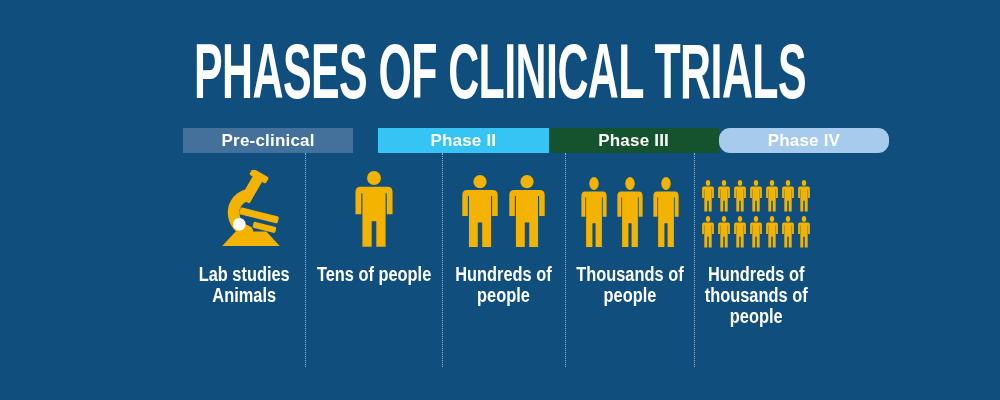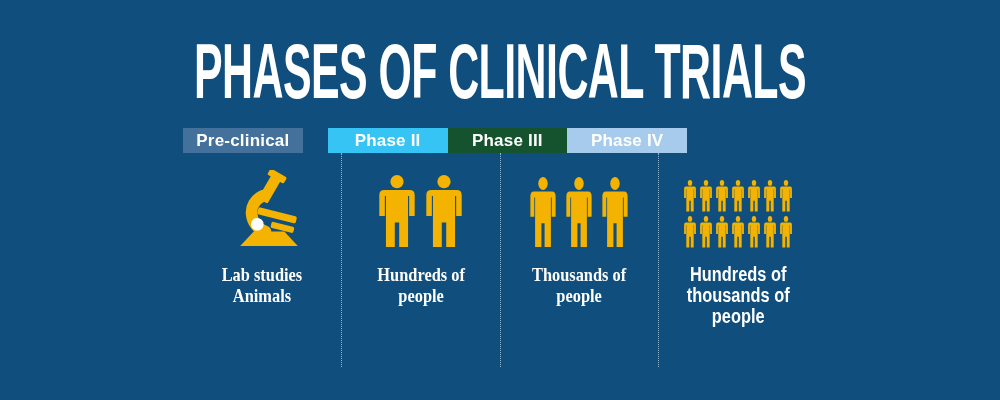--- a/index.html
+++ b/index.html
@@ -13,38 +13,38 @@
 
   
   .title-svg{position:absolute;left:183px;top:28px;width:634px;height:80px;}
   .title-svg text{
     fill:#ffffff;font-family:"Liberation Sans",sans-serif;
     font-weight:700;font-size:78px;letter-spacing:-1px;
   }
 
   
   .band{
-    position:absolute;left:183px;top:128px;width:504px;height:25px;
+    position:absolute;left:183px;top:128px;width:706px;height:25px;
     display:flex;
   }
   .band .seg{
     flex:1;display:flex;align-items:center;justify-content:center;
     color:#ffffff;font-size:17px;font-weight:700;letter-spacing:.2px;
   }
 
   
   .cols{
     position:absolute;left:183px;top:153px;width:634px;height:214px;
     display:flex;
   }
   .col{
     flex:1;box-sizing:border-box;
     display:flex;flex-direction:column;align-items:center;
   }
-  .col:not(:last-child){border-right:1px dotted var(--divider,rgba(190,216,235,.6));font-family:Liberation Serif, serif;}
+  .col:not(:last-child){border-right:1px dotted var(--divider,rgba(190,216,235,.6));}
 
   .icon-row{
     margin-top:17px;height:78px;
     display:flex;align-items:flex-end;justify-content:center;
   }
   .people{display:flex;flex-direction:column;align-items:center;gap:4px;}
   .p-row{display:flex;align-items:flex-end;}
 
   .gold-fill{fill:var(--gold,#F3B300);}
   .gold-stroke{stroke:var(--gold,#F3B300);}
@@ -85,21 +85,21 @@
   <div class="band">
     <div class="seg" style="background-color: rgb(68, 113, 155);">
       <span>Pre-clinical</span>
     </div>
     <div class="seg" style="background-color: rgb(53, 196, 243); margin-left: 25px;">
       <span>Phase II</span>
     </div>
     <div class="seg" style="background-color: #14532d;">
       <span>Phase III</span>
     </div>
-    <div class="seg" style="background-color: rgb(167, 203, 236);">
+    <div class="seg" style="background-color: rgb(167, 203, 236); border-radius: 11px;">
       <span>Phase IV</span>
     </div>
   </div>
 
   <div class="cols">
 
     <div class="col col-pre-clinical">
       <div class="icon-row">
         <svg class="scope" viewBox="0 0 80 86">
           <g transform="rotate(30 40 22)">
@@ -115,20 +115,36 @@
           <path class="gold-fill" d="M8,84 L72,84 L57,68 L23,68 Z"></path>
         </svg>
       </div>
       <div class="label">
         <div>Lab studies</div>
         <div>Animals</div>
         <div></div>
       </div>
     </div>
 
+    <div class="col col-phase-1">
+      <div class="icon-row">
+        <div class="people">
+            <div class="p-row">
+              <svg class="person" viewBox="0 0 76 132" preserveAspectRatio="none">
+                <use href="#person-shape"></use>
+              </svg>
+            </div>
+          </div>
+      </div>
+      <div class="label">
+        <div>Tens of people</div>
+        <div></div>
+        <div></div>
+      </div>
+    </div>
 
     <div class="col col-phase-2">
       <div class="icon-row">
         <div class="people">
             <div class="p-row">
               <svg class="person" viewBox="0 0 76 132" preserveAspectRatio="none">
                 <use href="#person-shape"></use>
               </svg>
               <svg class="person" viewBox="0 0 76 132" preserveAspectRatio="none">
                 <use href="#person-shape"></use>

